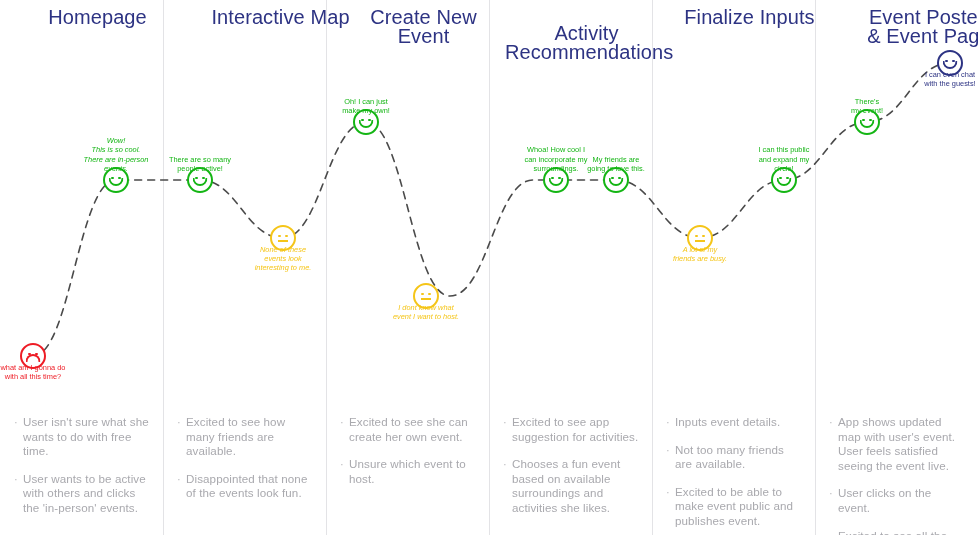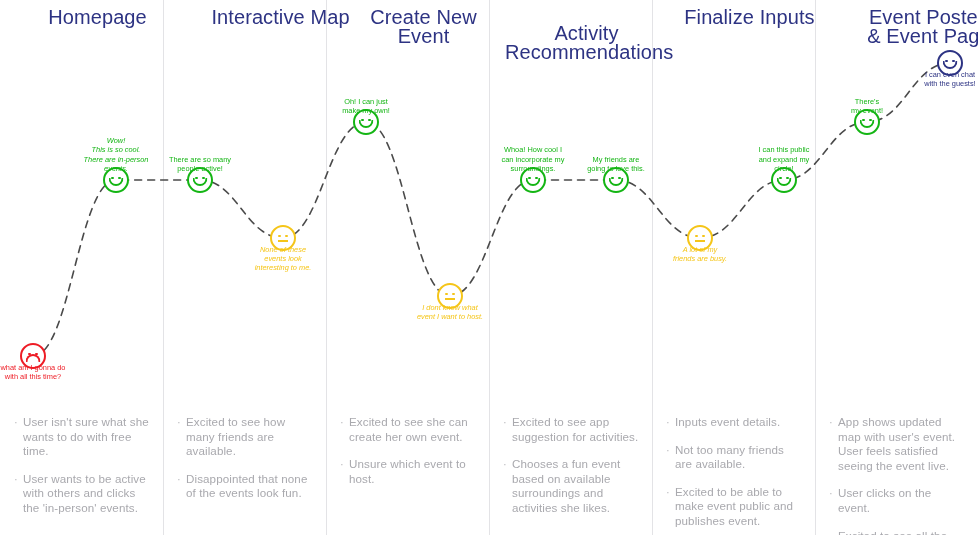--- a/index.html
+++ b/index.html
@@ -140,30 +140,30 @@
       </div>
       <div class="node" style="left: 366px; top: 122px;">
         <div class="face happy c-green">
           <span class="eye l"></span>
           <span class="eye r"></span>
           <span class="mouth"></span>
         </div>
         <div class="caption above c-green">Oh! I can just
 make my own!</div>
       </div>
-      <div class="node" style="left: 450px; top: 296px;">
+      <div class="node" style="left: 426px; top: 296px;">
         <div class="face neutral c-yellow">
           <span class="eye l"></span>
           <span class="eye r"></span>
           <span class="mouth"></span>
         </div>
         <div class="caption below c-yellow">I dont know what
 event I want to host.</div>
       </div>
-      <div class="node" style="left: 533px; top: 180px;">
+      <div class="node" style="left: 556px; top: 180px;">
         <div class="face happy c-green">
           <span class="eye l"></span>
           <span class="eye r"></span>
           <span class="mouth"></span>
         </div>
         <div class="caption above c-green">Whoa! How cool I
 can incorporate my
 surroundings.</div>
       </div>
       <div class="node" style="left: 616px; top: 180px;">

